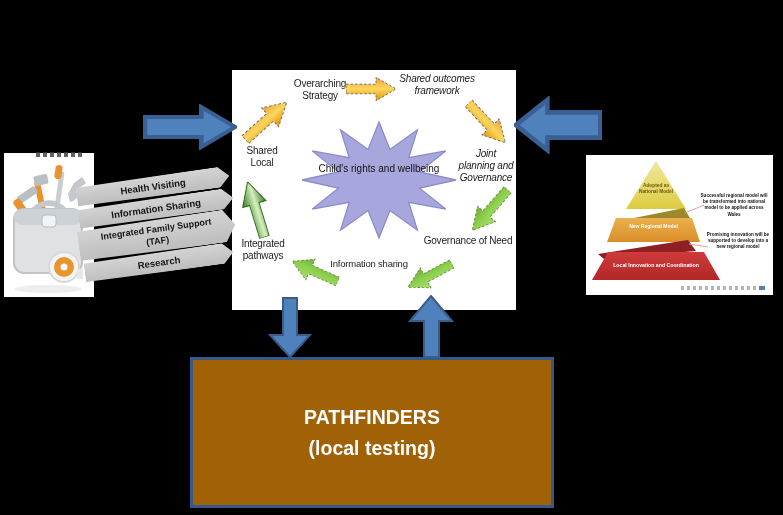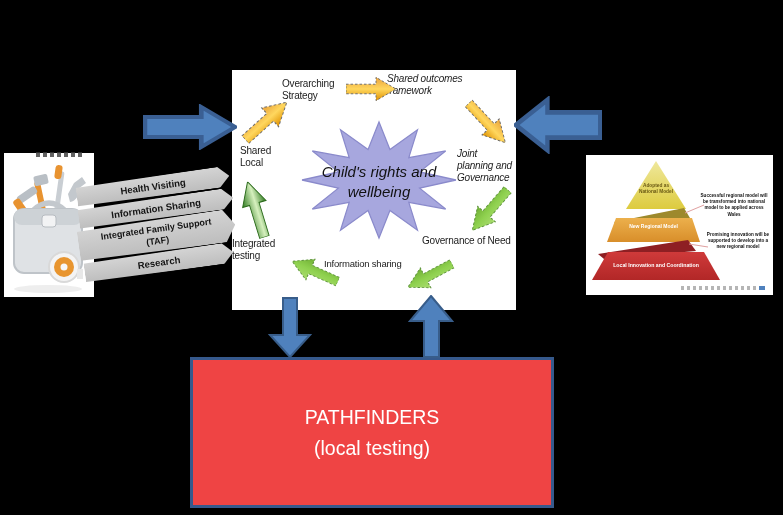--- a/index.html
+++ b/index.html
@@ -1,50 +1,50 @@
 <!DOCTYPE html>
 <html><head>
 <meta charset="utf-8">
 <style>
   html,body{margin:0;padding:0;background:#000;}
   #canvas{position:relative;width:783px;height:515px;background:#000;overflow:hidden;
           font-family:"Liberation Sans",sans-serif;}
   .abs{position:absolute;}
   
   #hub-panel{left:232px;top:70px;width:284px;height:240px;background:#fff;}
-  .cyc-label{position:absolute;color:#1c1c1c;font-size:10px;line-height:1.22;text-align:left;
+  .cyc-label{position:absolute;color:#1c1c1c;font-size:10px;line-height:1.22;text-align:center;
              letter-spacing:-0.2px;}
   .italic{font-style:italic;}
   .arrow-wrap{position:absolute;}
   .arrow-wrap svg{display:block;width:100%;height:100%;}
   
   #starburst{left:66px;top:46px;width:162px;height:128px;}
   #hub-text{position:absolute;left:76px;top:92px;width:142px;text-align:center;
-            font-size:15px;color:#111;line-height:1.3;font-style:italic;}
+            font-size:10px;color:#111;line-height:1.3;}
   
   #toolbox-panel{left:4px;top:153px;width:90px;height:144px;background:#fff;}
   #crop-text{left:36px;top:152px;width:46px;height:5px;
      background:repeating-linear-gradient(90deg,#3a3a3a 0 4px,transparent 4px 7px);opacity:.8;}
   .banner{position:absolute;background:linear-gradient(180deg,#d4d4d4,#bdbdbd);
           clip-path:polygon(0% 6%,93% 0%,100% 50%,93% 100%,0% 94%);
           transform:rotate(-8deg);display:flex;align-items:center;justify-content:center;
           font-weight:bold;color:#141414;text-align:center;}
   
   #pyramid-panel{left:586px;top:155px;width:187px;height:140px;background:#fff;}
   .pyr-label{position:absolute;font-weight:bold;text-align:center;line-height:1.25;}
   .callout{position:absolute;font-weight:bold;color:#111;font-size:4.6px;line-height:1.35;
            text-align:center;}
   #watermark{position:absolute;left:95px;top:131px;width:84px;height:4px;
      background:repeating-linear-gradient(90deg,#b5b5b5 0 3px,transparent 3px 6px);}
   #watermark i{position:absolute;right:0;top:0;width:6px;height:4px;background:#4f81bd;display:block;}
   
-  #pathfinders-box{left:190px;top:357px;width:364px;height:151px;background:#ef4444;
+  #pathfinders-box{left:190px;top:357px;width:364px;height:151px;background:#a16207;
      border:3px solid #36598c;box-sizing:border-box;display:flex;flex-direction:column;
      align-items:center;justify-content:center;color:#fff;font-size:19.5px;line-height:1.55;
-     text-align:center;}
+     text-align:center;font-weight:bold;}
 </style>
 </head>
 <body>
 
 <div id="canvas">
 
   <svg width="0" height="0" style="position:absolute">
     <defs>
       <linearGradient id="g-gold" x1="0" y1="0" x2="0" y2="1">
         <stop offset="0" stop-color="#e9a23b"></stop>
@@ -83,21 +83,21 @@
         <polygon points="95,0 50.2,9.6 82.3,34 36.8,26.2 47.5,58.9 13.5,35.7 0,68 -13.5,35.7 -47.5,58.9 -36.8,26.2 -82.3,34 -50.2,9.6 -95,0 -50.2,-9.6 -82.3,-34 -36.8,-26.2 -47.5,-58.9 -13.5,-35.7 0,-68 13.5,-35.7 47.5,-58.9 36.8,-26.2 82.3,-34 50.2,-9.6" fill="#a7a7de" stroke="#8a8acb" stroke-width="1.5"></polygon>
       </svg>
     </div>
     <div id="hub-text">Child's rights and wellbeing</div>
 
     <div class="cyc-label" style="left:50px;top:8px;width:76px">Overarching Strategy</div>
     <div class="cyc-label italic" style="left:225px;top:78px;width:58px">Joint planning and Governance</div>
     <div class="cyc-label italic" style="left:155px;top:3px;width:100px">Shared outcomes framework</div>
     <div class="cyc-label" style="left:190px;top:165px;width:92px">Governance of Need</div>
     <div class="cyc-label" style="left:92px;top:188px;width:90px;font-size:9.5px">Information sharing</div>
-    <div class="cyc-label" style="left:0px;top:168px;width:62px">Integrated testing</div>
+    <div class="cyc-label" style="left:0px;top:168px;width:62px">Integrated pathways</div>
     <div class="cyc-label" style="left:8px;top:75px;width:44px">Shared Local</div>
 
     <div class="arrow-wrap" style="left:6px;top:37px;width:56px;height:28px;transform:rotate(-42deg)">
       <svg viewBox="0 0 100 60" preserveAspectRatio="none">
           <polygon points="0,19 60,19 60,3 100,30 60,57 60,41 0,41" fill="url(#g-gold)" stroke="#6b6b6b" stroke-width="2" stroke-dasharray="5 4"></polygon>
         </svg>
     </div>
     <div class="arrow-wrap" style="left:114px;top:6px;width:50px;height:26px">
       <svg viewBox="0 0 100 60" preserveAspectRatio="none">
           <polygon points="0,19 60,19 60,3 100,30 60,57 60,41 0,41" fill="url(#g-gold)" stroke="#6b6b6b" stroke-width="2" stroke-dasharray="5 4"></polygon>

